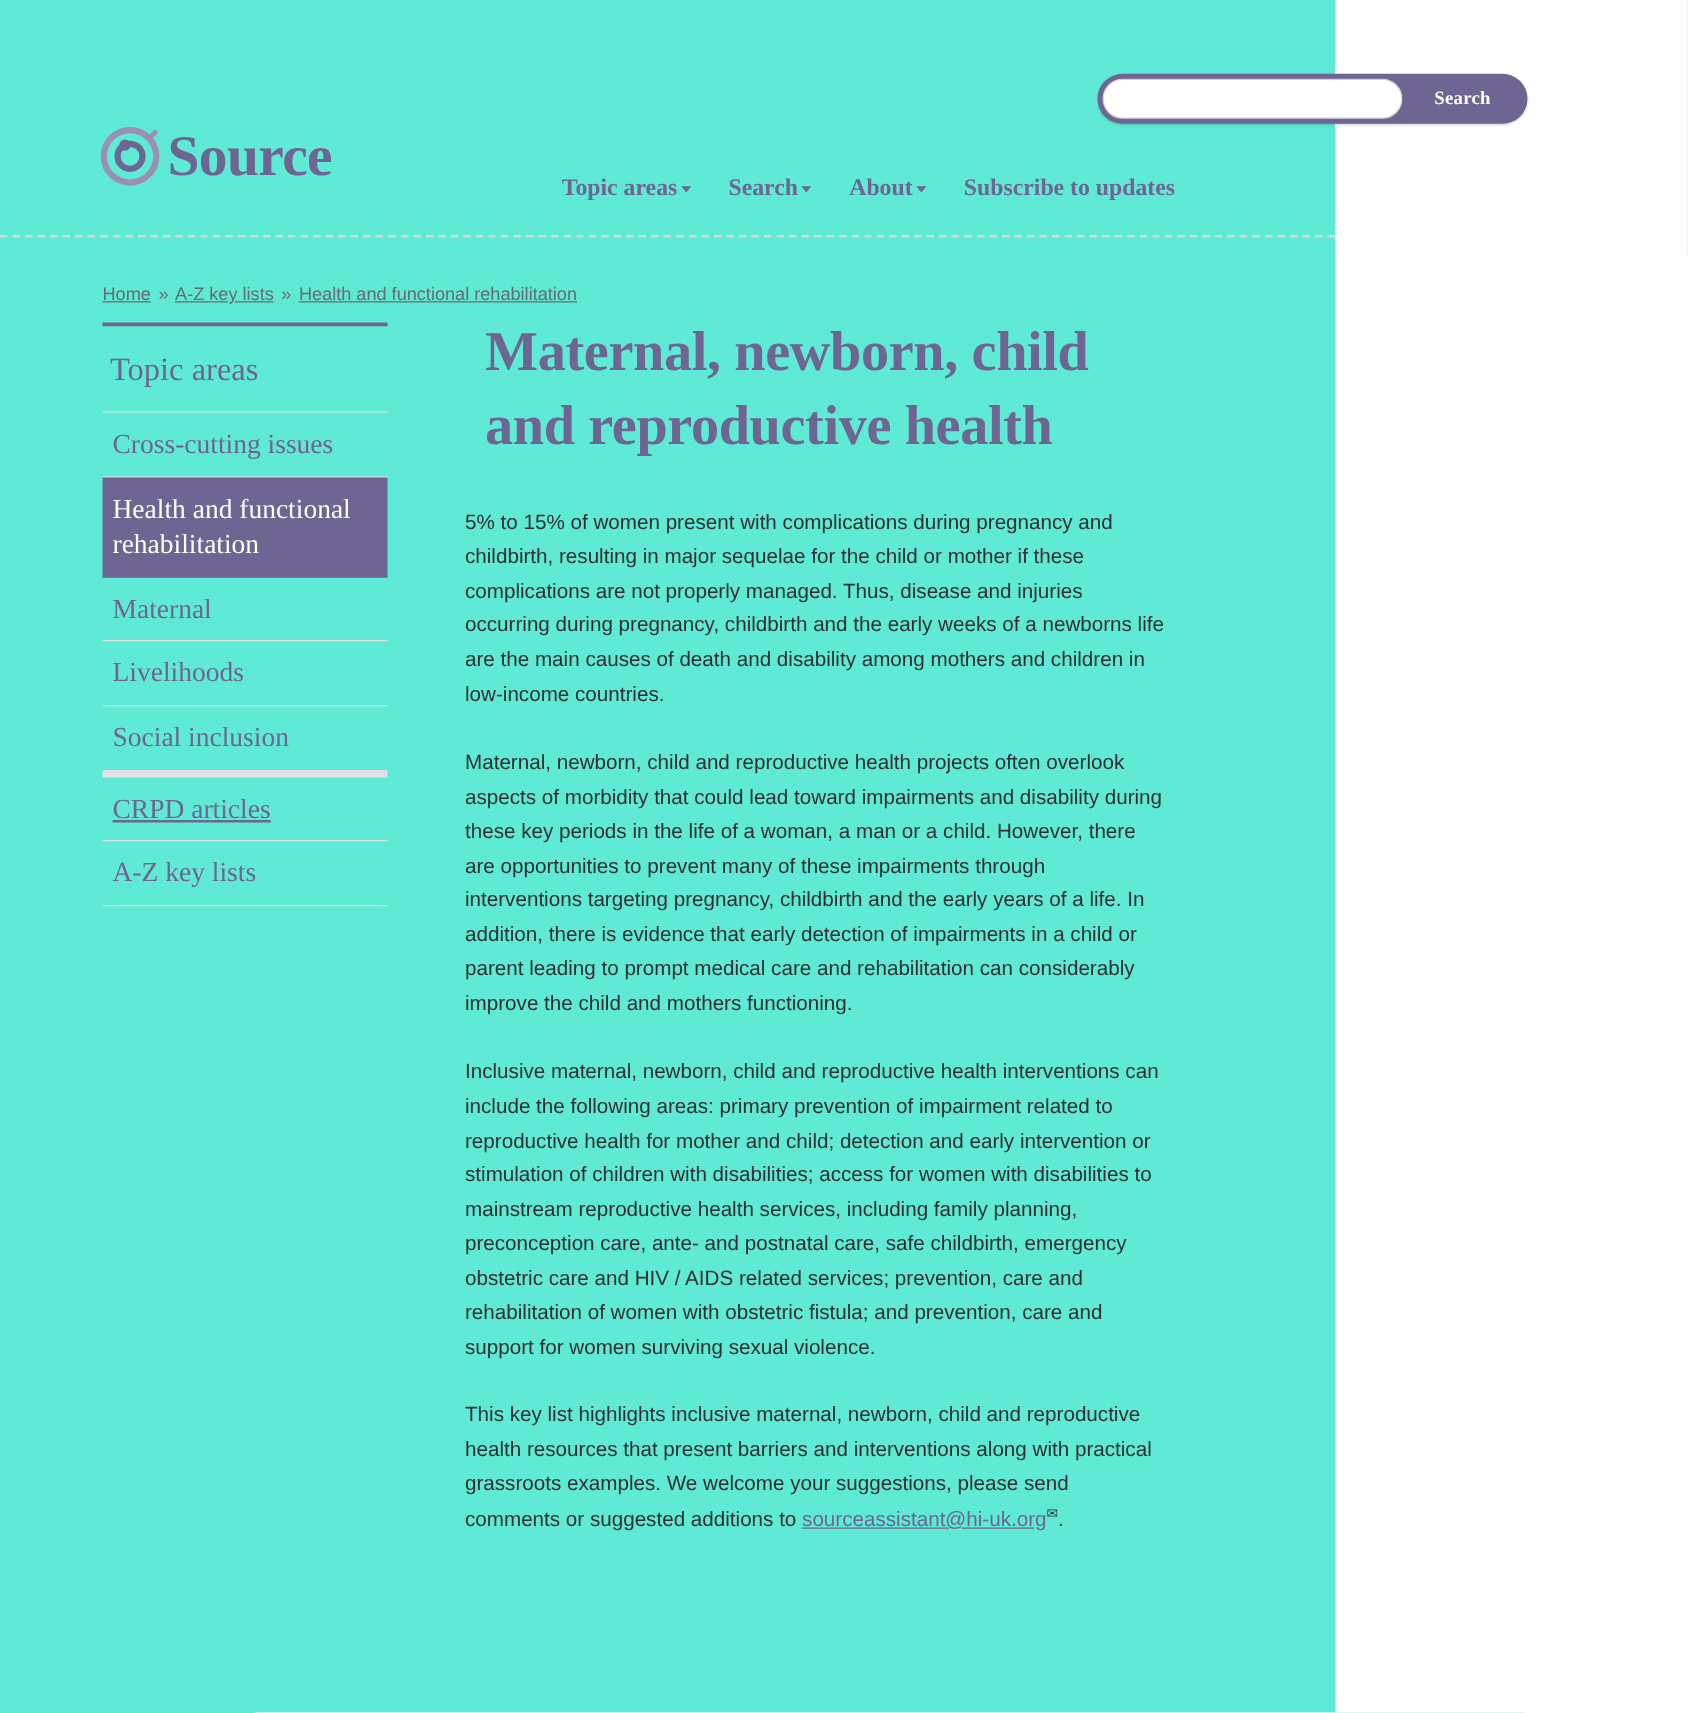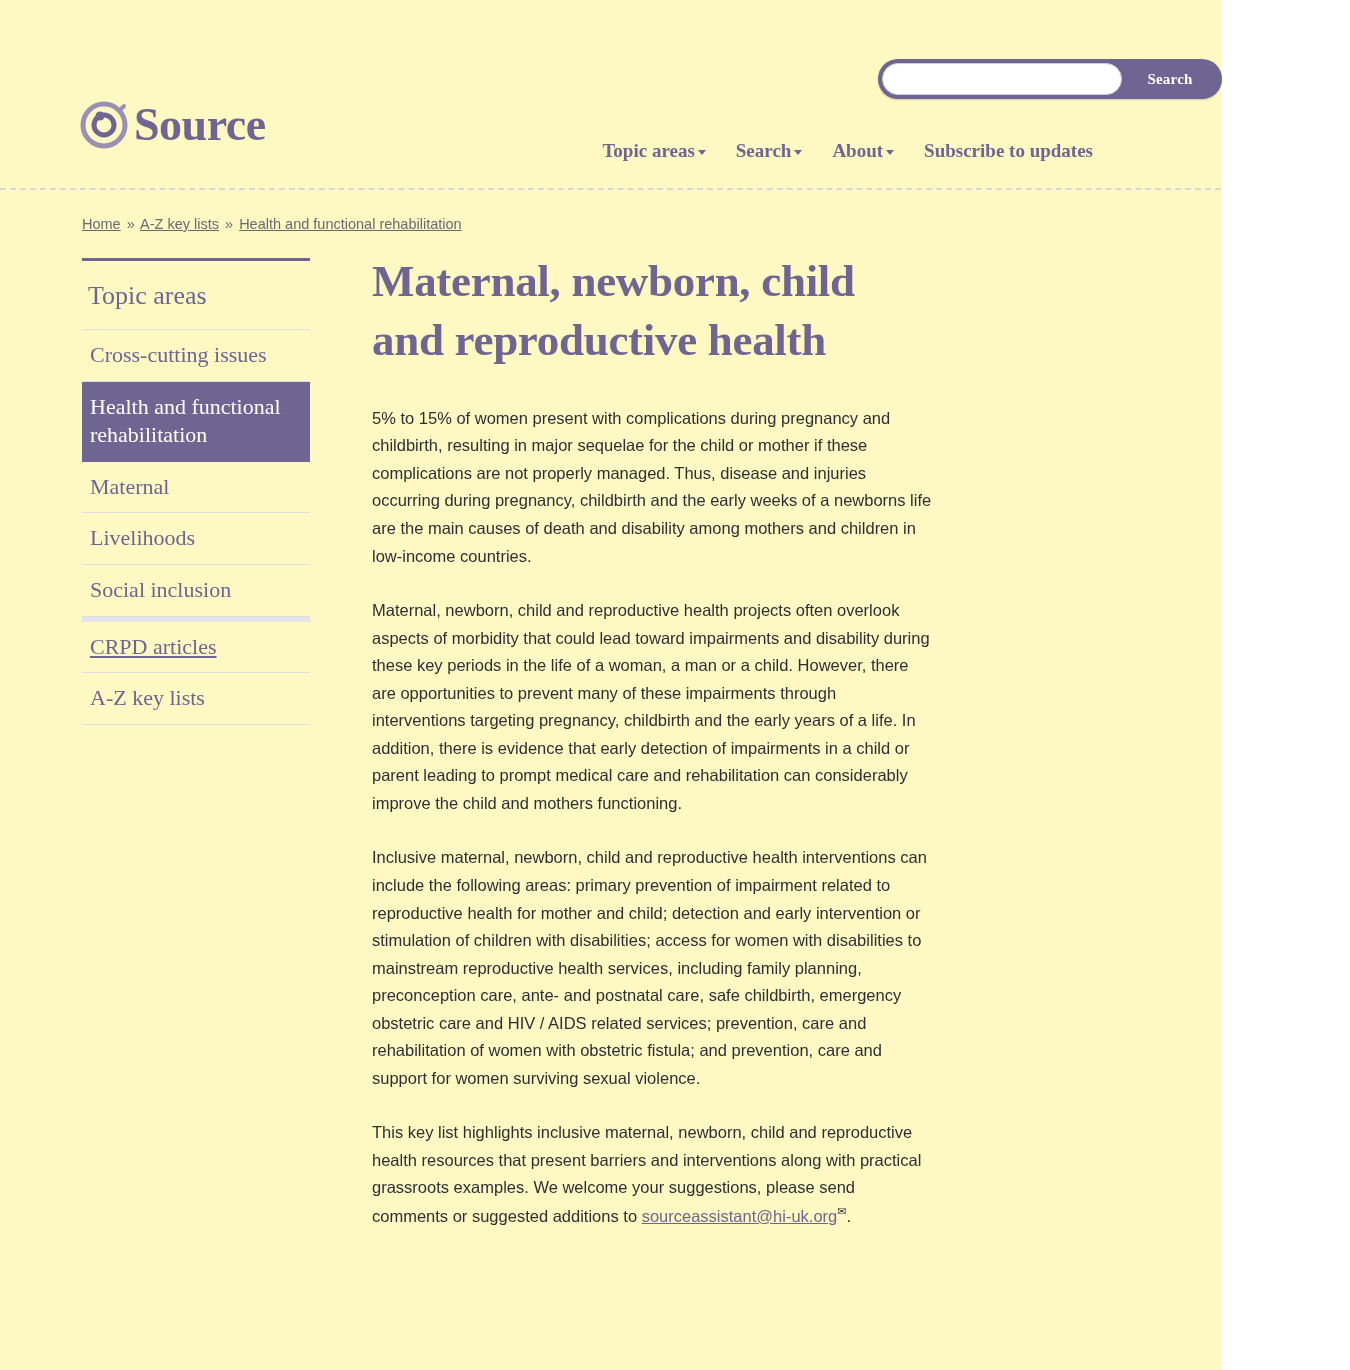--- a/index.html
+++ b/index.html
@@ -7,23 +7,23 @@
     margin: 0;
     padding: 0;
     width: 1350px;
     height: 1370px;
     background: #ffffff;
     font-family: "Liberation Sans", sans-serif;
     overflow: hidden;
   }
   .page {
     position: relative;
-    width: 1221px;
+    width: 1068px;
     height: 1370px;
-    background: #fef9c3;
+    background: #5eead4;
   }
 
   
   .header {
     position: relative;
     height: 190px;
     border-bottom: 2px dashed #d8d8dc;
   }
 
   .search-box {
@@ -110,21 +110,21 @@
     border-left: 4px solid transparent;
     border-right: 4px solid transparent;
     border-top: 5px solid #6f6592;
     vertical-align: middle;
   }
 
   
   .breadcrumb {
     position: absolute;
     left: 82px;
-    top: 216px;
+    top: 228px;
     font-size: 14.5px;
     color: #5b5b63;
   }
   .breadcrumb a {
     color: #6a6a74;
     text-decoration: underline;
   }
   .breadcrumb .sep { color: #6a6a74; padding: 0 2px; }
 
   
@@ -171,21 +171,21 @@
     left: 372px;
     top: 252px;
     width: 560px;
   }
   .page-title {
     font-family: "Liberation Serif", serif;
     font-size: 45px;
     font-weight: bold;
     color: #6f6592;
     line-height: 1.32;
-    margin: 0 0 34px 0;
+    margin: 0 0 34px 16px;
     letter-spacing: -0.3px;
   }
   .content p {
     font-size: 16.5px;
     line-height: 1.67;
     color: #2f2f33;
     margin: 0 0 27px 0;
   }
   .content a {
     color: #6f6592;

